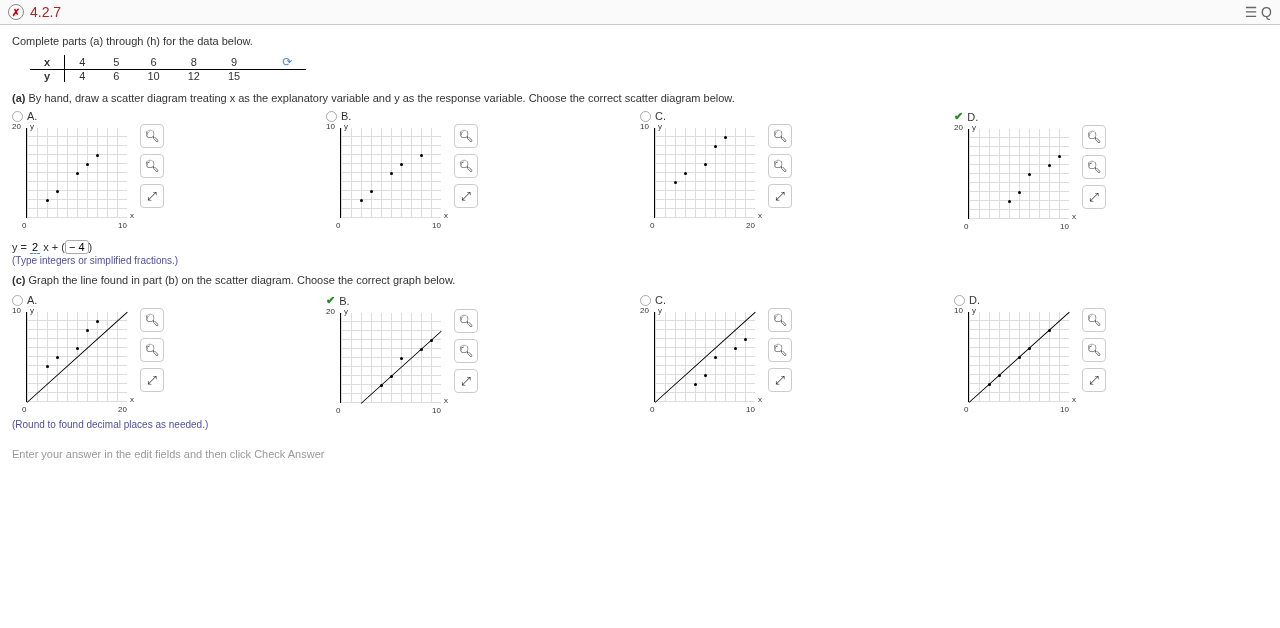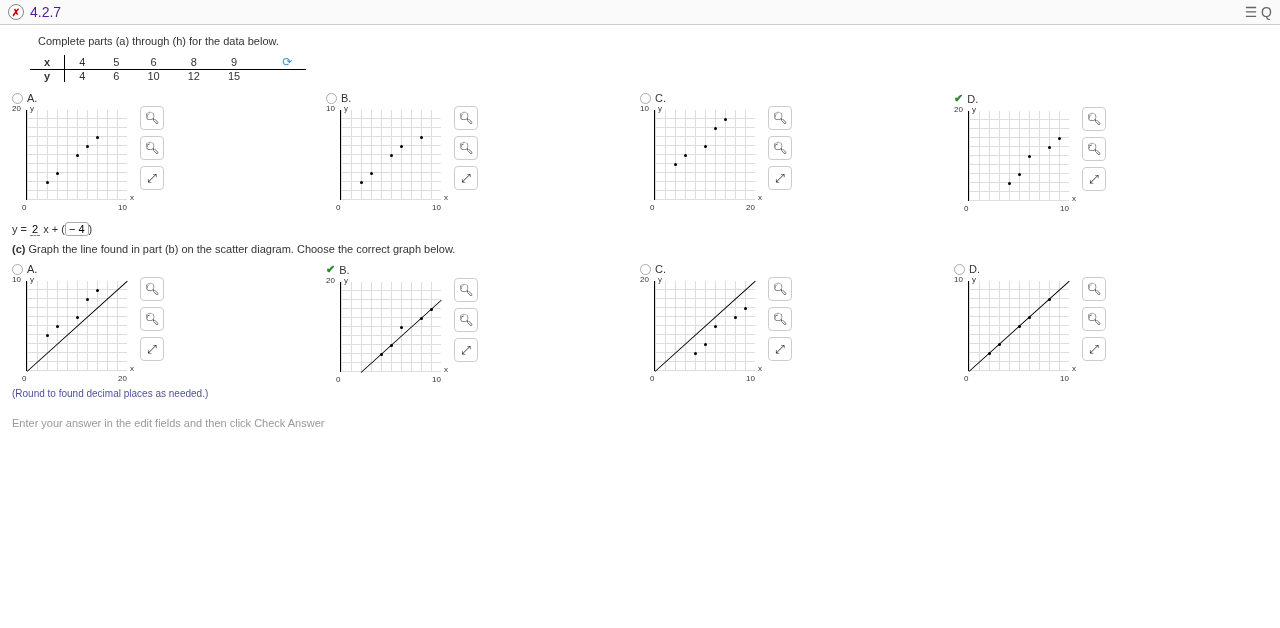--- a/index.html
+++ b/index.html
@@ -1,23 +1,23 @@
 <!DOCTYPE html>
 <html><head>
 <meta charset="utf-8">
 <style>
   * { box-sizing: border-box; margin: 0; padding: 0; }
   body { font-family: Arial, sans-serif; font-size: 11px; color: #333; background: #fff; }
   .header { display: flex; align-items: center; justify-content: space-between; padding: 4px 8px; border-bottom: 1px solid #ccc; background: #fafafa; }
   .header-left { display: flex; align-items: center; gap: 6px; }
   .x-icon { width: 16px; height: 16px; border: 1px solid #888; border-radius: 50%; display: inline-flex; align-items: center; justify-content: center; color: #c00; font-weight: bold; font-size: 10px; }
-  .title { font-size: 14px; color: #4c1d95; }
+  .title { font-size: 14px; color: #b91c1c; }
   .menu-icon { font-size: 14px; color: #666; cursor: pointer; }
   .content { padding: 10px 12px; }
-  .instr { margin-bottom: 8px; margin-left: 26px; }
+  .instr { margin-bottom: 8px; }
   .data-table { border-collapse: collapse; margin-left: 18px; margin-bottom: 10px; font-size: 11px; }
   .data-table td, .data-table th { border: 0; padding: 0 14px; text-align: center; }
   .data-table tr:first-child { border-bottom: 1px solid #000; }
   .data-table th { font-weight: bold; border-right: 1px solid #000; }
   .reload-icon { color: #4a90d9; margin-left: 14px; cursor: pointer; font-size: 12px; }
   .part-label { margin: 8px 0 6px 0; }
   .options-row { display: flex; gap: 0; flex-wrap: nowrap; }
   .option { flex: 1; min-width: 300px; }
   .option-head { display: flex; align-items: center; gap: 4px; font-size: 11px; margin-bottom: 2px; }
   .radio { width: 11px; height: 11px; border: 1px solid #aaa; border-radius: 50%; display: inline-block; }
@@ -72,20 +72,21 @@
       <td>4</td>
       <td>6</td>
       <td>10</td>
       <td>12</td>
       <td>15</td>
       <td></td>
     </tr>
   </tbody>
     </table>
 
+  <div class="part-label"><b>(a)</b> By hand, draw a scatter diagram treating x as the explanatory variable and y as the response variable. Choose the correct scatter diagram below.</div>
 
   <div class="options-row" id="rowA">
       <div class="option">
         <div class="option-head">
           <span class="radio"></span>
           <span>A.</span>
         </div>
         <div class="graph-wrap">
           <div class="graph">
             <div class="axes" style="width: 100px; height: 90px;">
@@ -199,20 +200,21 @@
             </div>
             <div class="tool-btn">⤢</div>
           </div>
         </div>
       </div>
     </div>
 
   <div class="eq-line">
     <span>y = </span><span class="box">2</span><span> x + </span>(<span class="paren box">− 4</span>)
   </div>
+  <div class="hint">(Type integers or simplified fractions.)</div>
 
   <div class="part-label"><b>(c)</b> Graph the line found in part (b) on the scatter diagram. Choose the correct graph below.</div>
 
   <div class="options-row" id="rowC" style="margin-top:8px">
       <div class="option">
         <div class="option-head">
           <span class="radio"></span>
           <span>A.</span>
         </div>
         <div class="graph-wrap">

